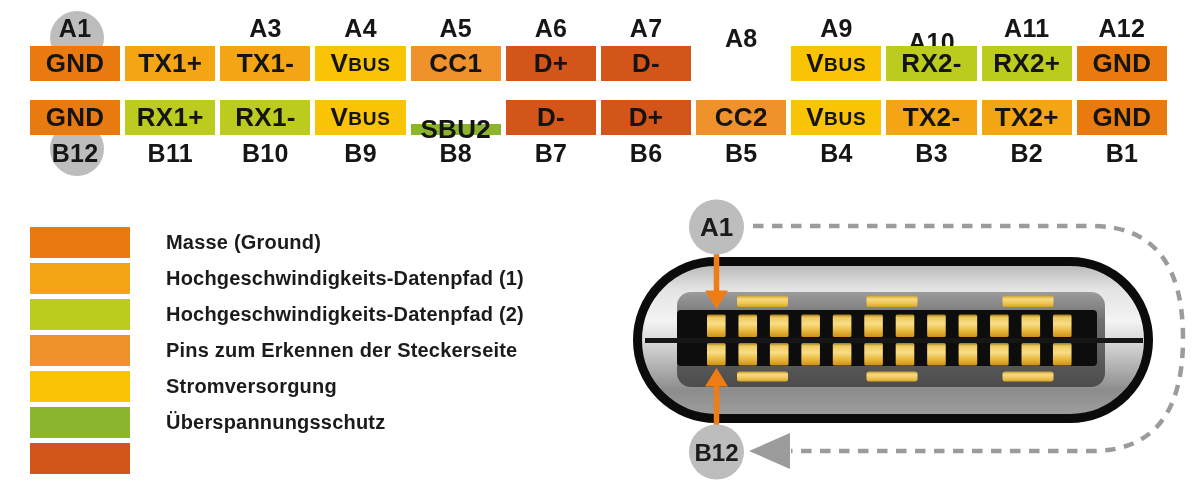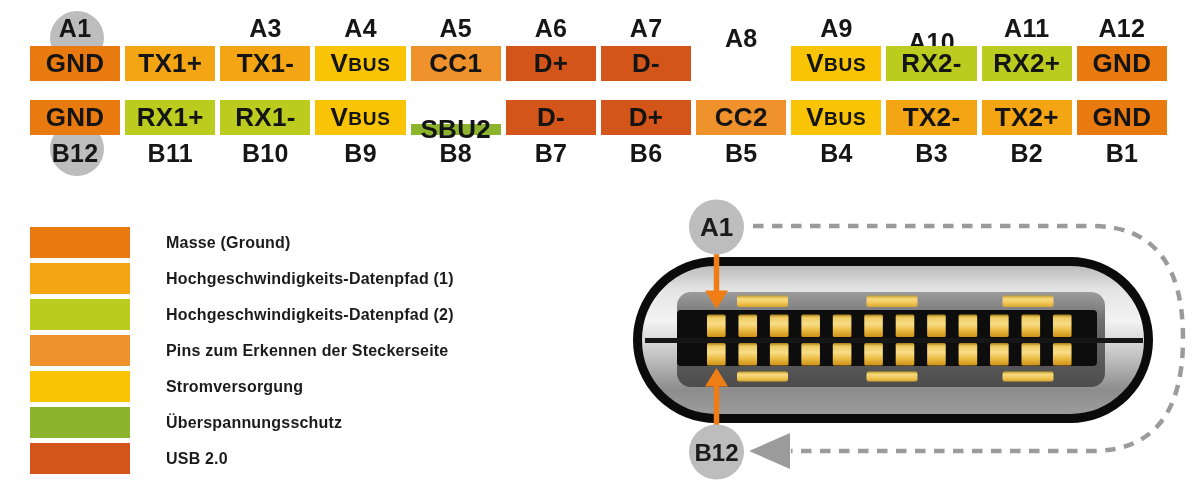--- a/index.html
+++ b/index.html
@@ -29,21 +29,21 @@
   }
   .chip .vbus-small { font-size:19px; letter-spacing:0.8px; padding-top:3px; }
   
   .legend {
     position:absolute; left:30px; top:227px; z-index:1;
     display:flex; flex-direction:column; gap:5px;
   }
   .legend-row { display:flex; align-items:center; height:31px; }
   .legend-swatch { width:100px; height:31px; flex:0 0 100px; }
   .legend-label {
-    margin-left:36px; font-size:16px; font-weight:bold; color:#1b1b1b;
+    margin-left:36px; font-size:20px; font-weight:bold; color:#1b1b1b;
     white-space:nowrap; letter-spacing:0.2px;
   }
   
   #connectorSvg { position:absolute; left:600px; top:195px; z-index:2; }
   #connectorSvg text {
     font-family:"Liberation Sans","DejaVu Sans",sans-serif; font-weight:bold;
   }
 </style>
 </head>
 <body>
@@ -120,21 +120,20 @@
     <div class="legend-row">
       <div class="legend-swatch" style="background: rgb(248, 196, 5);"></div>
       <div class="legend-label">Stromversorgung</div>
     </div>
     <div class="legend-row">
       <div class="legend-swatch" style="background: rgb(140, 181, 45);"></div>
       <div class="legend-label">Überspannungsschutz</div>
     </div>
     <div class="legend-row">
       <div class="legend-swatch" style="background: rgb(212, 85, 26);"></div>
-      <div class="legend-label">USB 2.0</div>
     </div>
   </div>
 
 <svg id="connectorSvg" width="600" height="298" viewBox="600 195 600 298">
   <defs>
     <linearGradient id="bodyGrad" x1="0" y1="0" x2="0" y2="1">
       <stop offset="0" stop-color="#b5b5b5"></stop>
       <stop offset="0.18" stop-color="#e4e4e4"></stop>
       <stop offset="0.38" stop-color="#f3f3f3"></stop>
       <stop offset="0.55" stop-color="#cfcfcf"></stop>

